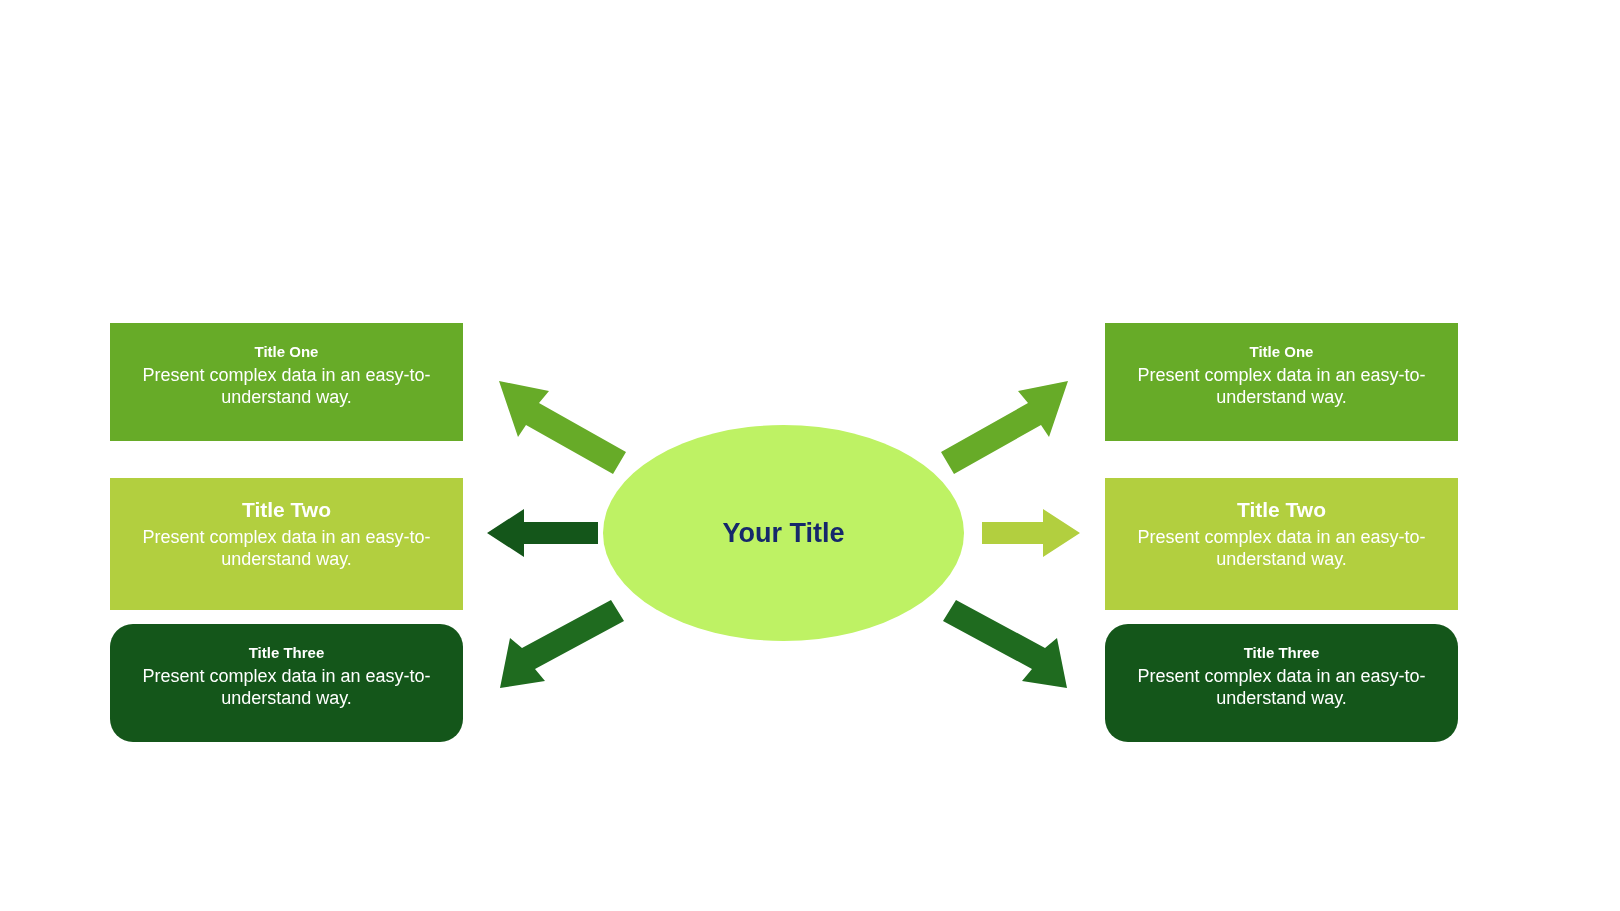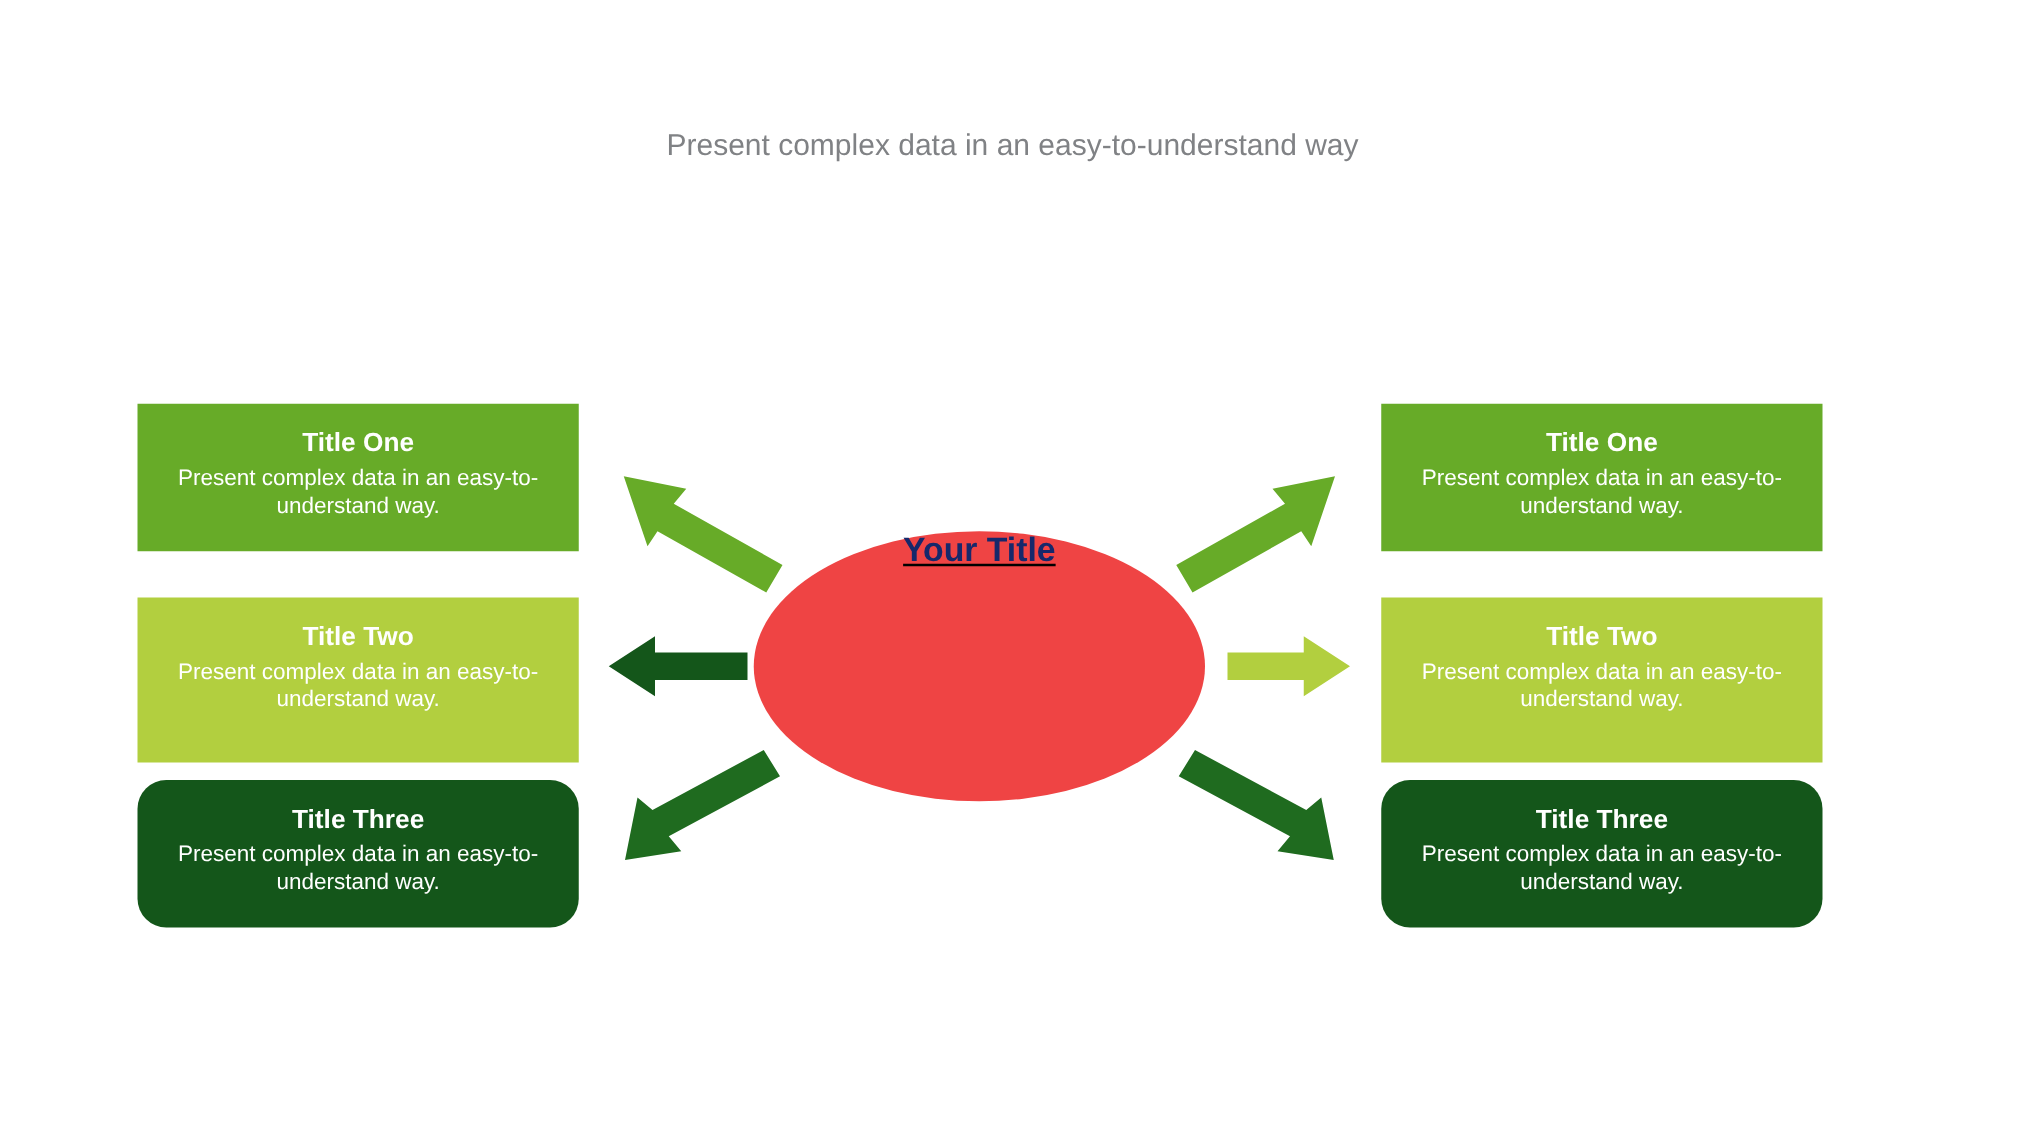--- a/index.html
+++ b/index.html
@@ -60,25 +60,25 @@
     height: 911px;
   }
 
   
   #center-node {
     position: absolute;
     left: 603px;
     top: 425px;
     width: 361px;
     height: 216px;
-    background: #ef4444;
+    background: #bef264;
     border-radius: 50%;
     display: flex;
+    align-items: center;
     justify-content: center;
-    text-decoration: underline;
   }
 
   #center-node-label {
     font-size: 27px;
     font-weight: bold;
     color: #16286b;
     text-align: center;
   }
 
   
@@ -96,21 +96,21 @@
     position: absolute;
     box-sizing: border-box;
     padding-top: 20px;
     padding-left: 14px;
     padding-right: 14px;
     text-align: center;
     color: #ffffff;
   }
 
   .box-title {
-    font-size: 21px;
+    font-size: 15px;
     font-weight: bold;
     line-height: 1.15;
     margin: 0 0 5px 0;
     color: #ffffff;
   }
 
   .box-desc {
     font-size: 18px;
     font-weight: normal;
     line-height: 1.22;
@@ -127,21 +127,20 @@
   .row-3 { top: 624px; height: 118px; border-radius: 23px; }
 
   .row-2 .box-title { font-size: 21px; }
 </style>
 </head>
 <body>
 
 <div id="slide">
 
   <div id="header">
-    <p id="page-subtitle">Present complex data in an easy-to-understand way</p>
   </div>
 
   <div id="diagram">
 
     <svg id="arrow-layer" viewBox="0 0 1620 911" width="1620" height="911">
 
       <g>
         <polygon fill="#67ab28" points="499,381 549,391 539,403 626,452 613,474 526,425 518,437"></polygon>
       </g>
 

